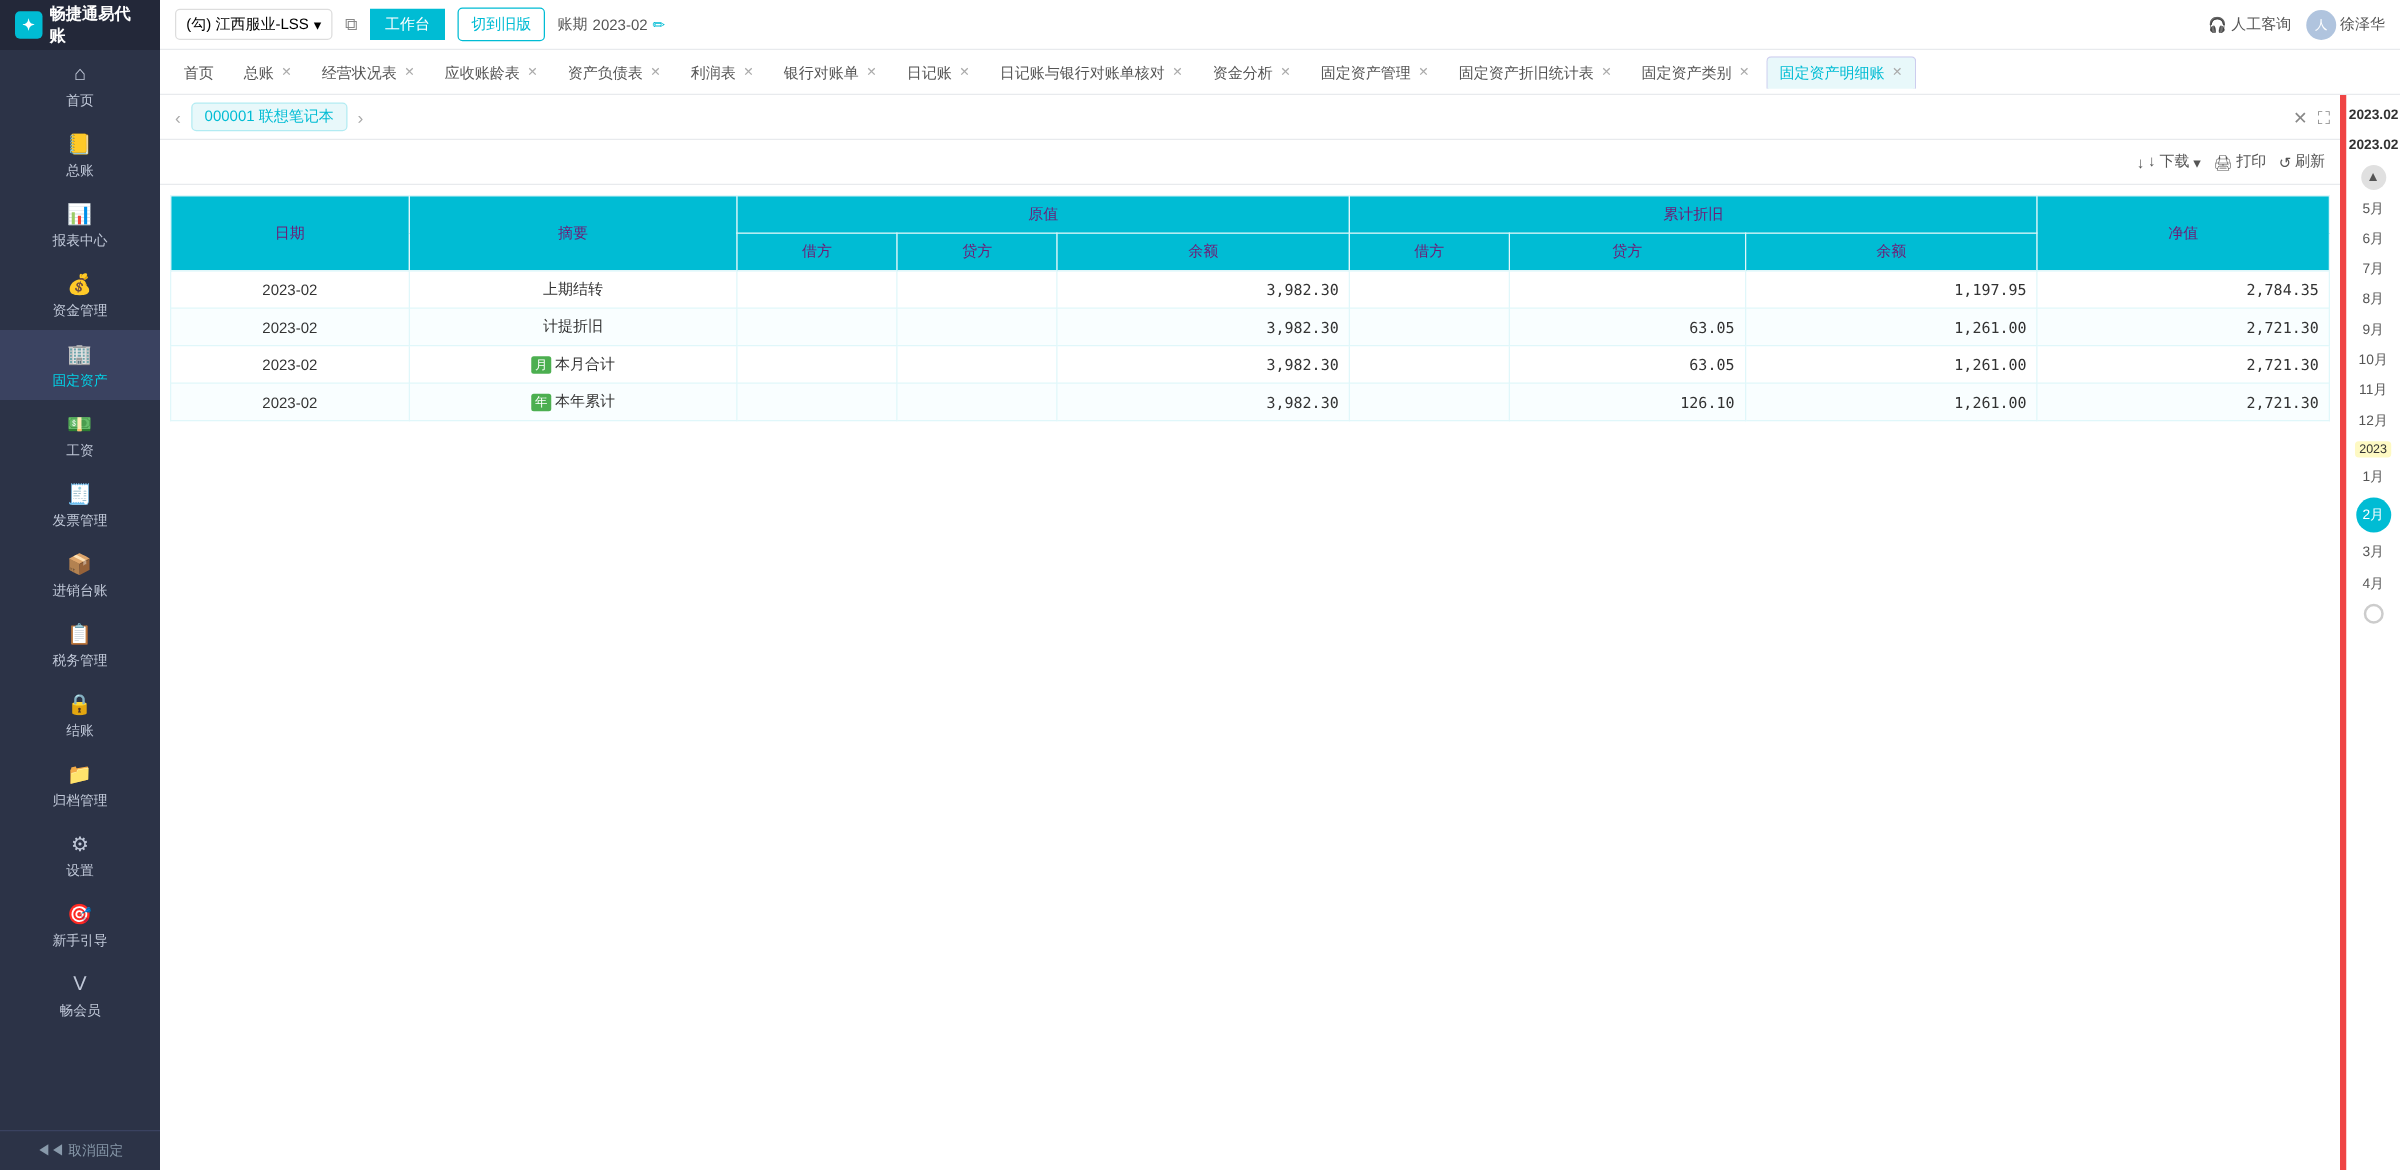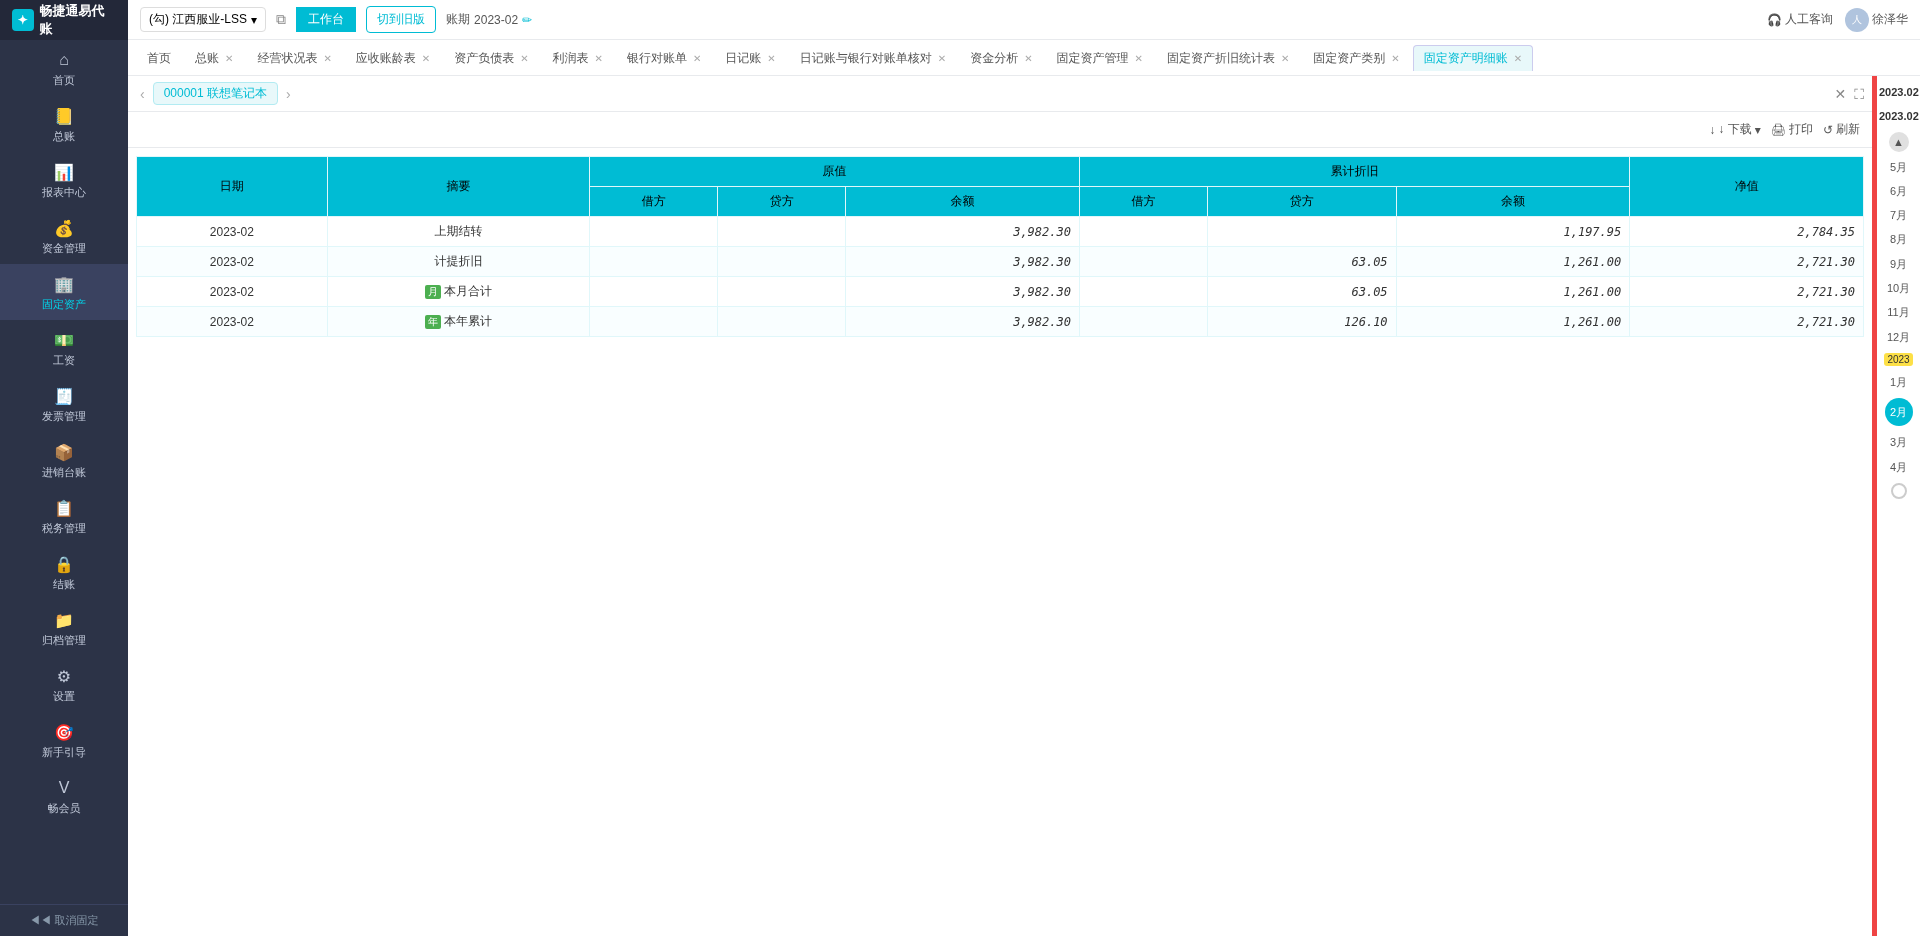--- a/index.html
+++ b/index.html
@@ -261,31 +261,31 @@
       font-size: 12px;
       min-width: 900px;
     }
     .data-table th, .data-table td {
       border: 1px solid #e0f7fa;
       padding: 6px 8px;
       text-align: center;
     }
     .data-table thead th {
       background: #00bcd4;
-      color: #000000;
+      color: #701a75;
       font-weight: normal;
     }
     .data-table thead th.group-header {
       background: #00bcd4;
     }
     .data-table tbody tr:nth-child(odd) { background: #fff; }
     .data-table tbody tr:nth-child(even) { background: #f9feff; }
     .data-table tbody td { color: #333; }
     .data-table tbody td.text-left { text-align: center; }
-    .data-table tbody td.num-cell { text-align: right; font-family: monospace; font-style: italic; }
+    .data-table tbody td.num-cell { text-align: right; font-family: monospace; }
 
     .tag-green {
       display: inline-block;
       background: #4caf50;
       color: #fff;
       font-size: 10px;
       border-radius: 2px;
       padding: 0 3px;
       margin-right: 3px;
     }
@@ -319,21 +319,21 @@
       border-radius: 50%;
       width: 28px;
       height: 28px;
       display: flex;
       align-items: center;
       justify-content: center;
       margin: 2px auto;
       font-size: 11px;
     }
     .timeline-year-badge {
-      background: #fde047;
+      background: #fef9c3;
       color: #333;
       font-size: 10px;
       border-radius: 3px;
       padding: 1px 3px;
       margin: 2px 0;
       display: inline-block;
     }
     .timeline-dot {
       width: 16px; height: 16px;
       border-radius: 50%;

